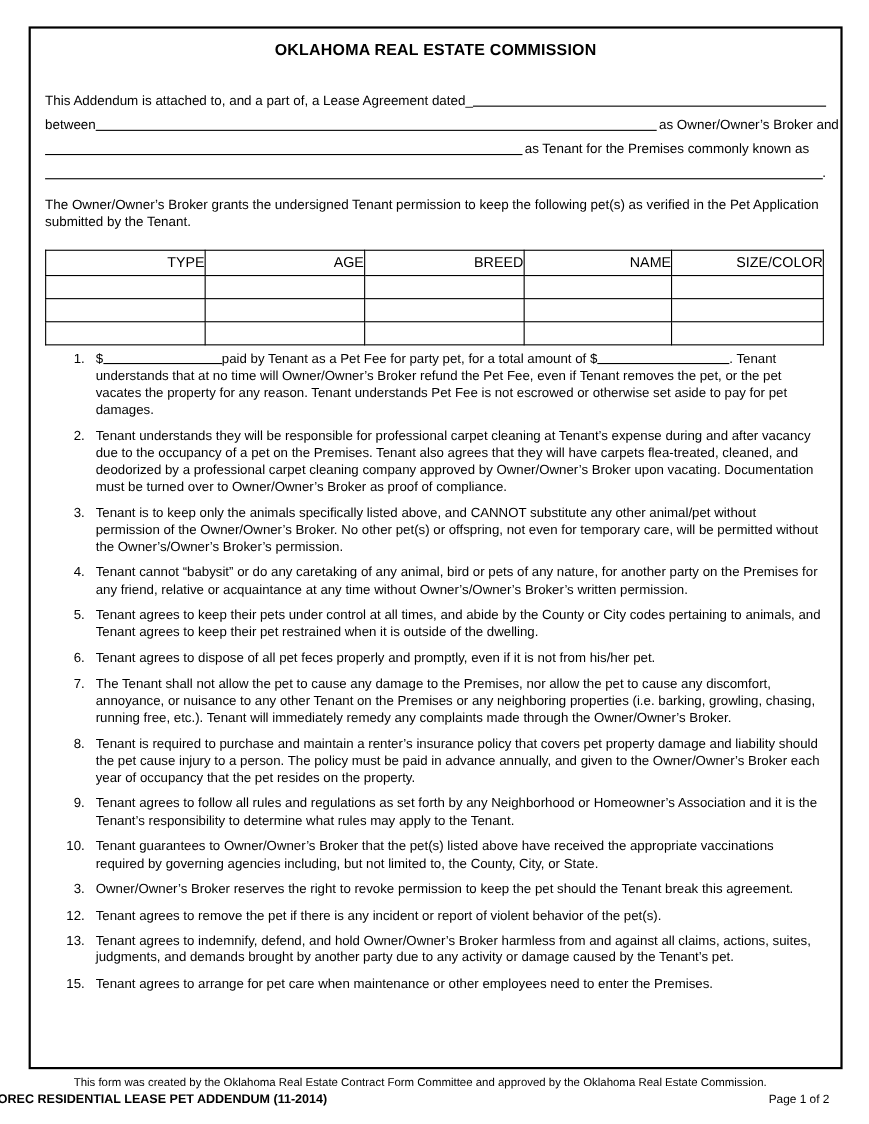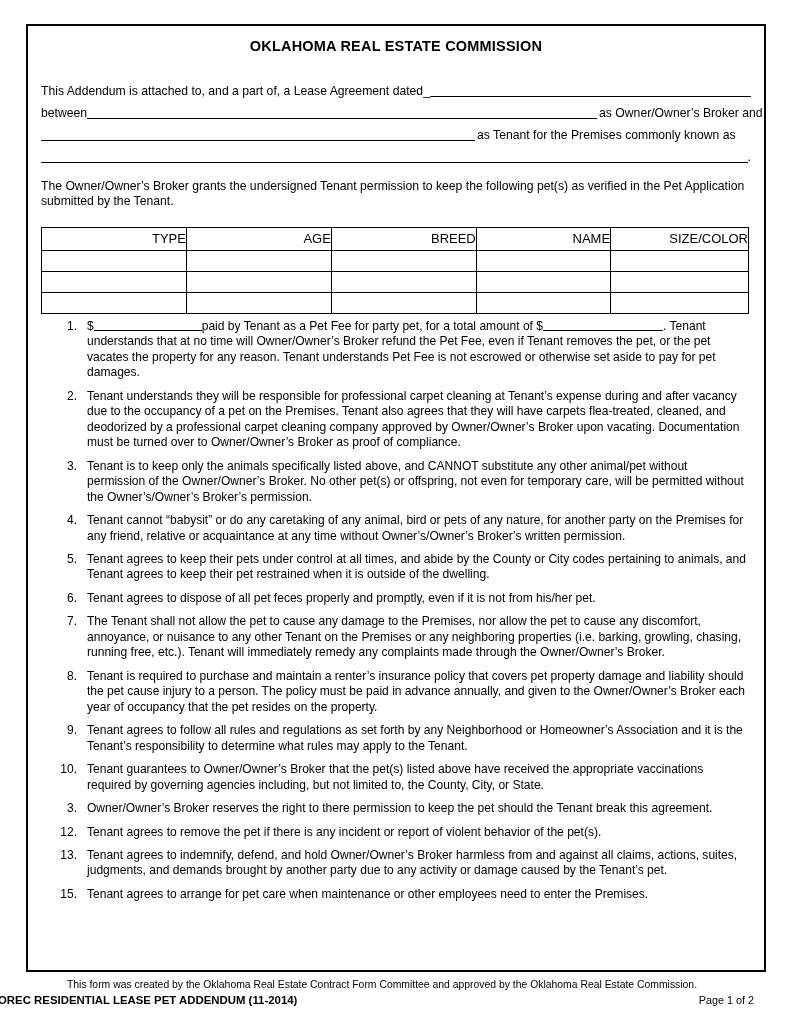--- a/index.html
+++ b/index.html
@@ -319,21 +319,21 @@
           <span>Tenant agrees to follow all rules and regulations as set forth by any Neighborhood or Homeowner’s Association and it is the Tenant’s responsibility to determine what rules may apply to the Tenant.</span>
         </li>
 
         <li>
           <span class="num">10.</span>
           <span>Tenant guarantees to Owner/Owner’s Broker that the pet(s) listed above have received the appropriate vaccinations required by governing agencies including, but not limited to, the County, City, or State.</span>
         </li>
 
         <li>
           <span class="num">3.</span>
-          <span>Owner/Owner’s Broker reserves the right to there permission to keep the pet should the Tenant break this agreement.</span>
+          <span>Owner/Owner’s Broker reserves the right to revoke permission to keep the pet should the Tenant break this agreement.</span>
         </li>
 
         <li>
           <span class="num">12.</span>
           <span>Tenant agrees to remove the pet if there is any incident or report of violent behavior of the pet(s).</span>
         </li>
 
         <li>
           <span class="num">13.</span>
           <span>Tenant agrees to indemnify, defend, and hold Owner/Owner’s Broker harmless from and against all claims, actions, suites, judgments, and demands brought by another party due to any activity or damage caused by the Tenant’s pet.</span>

